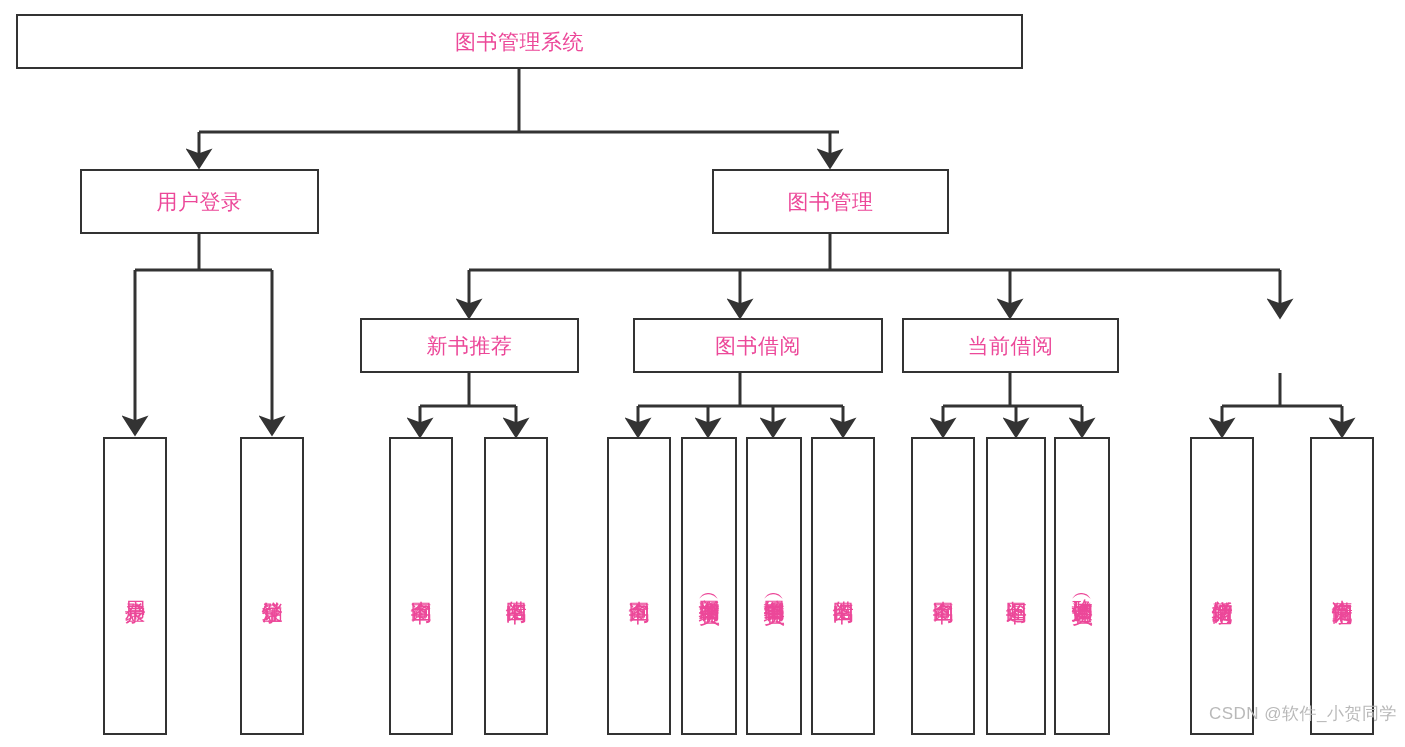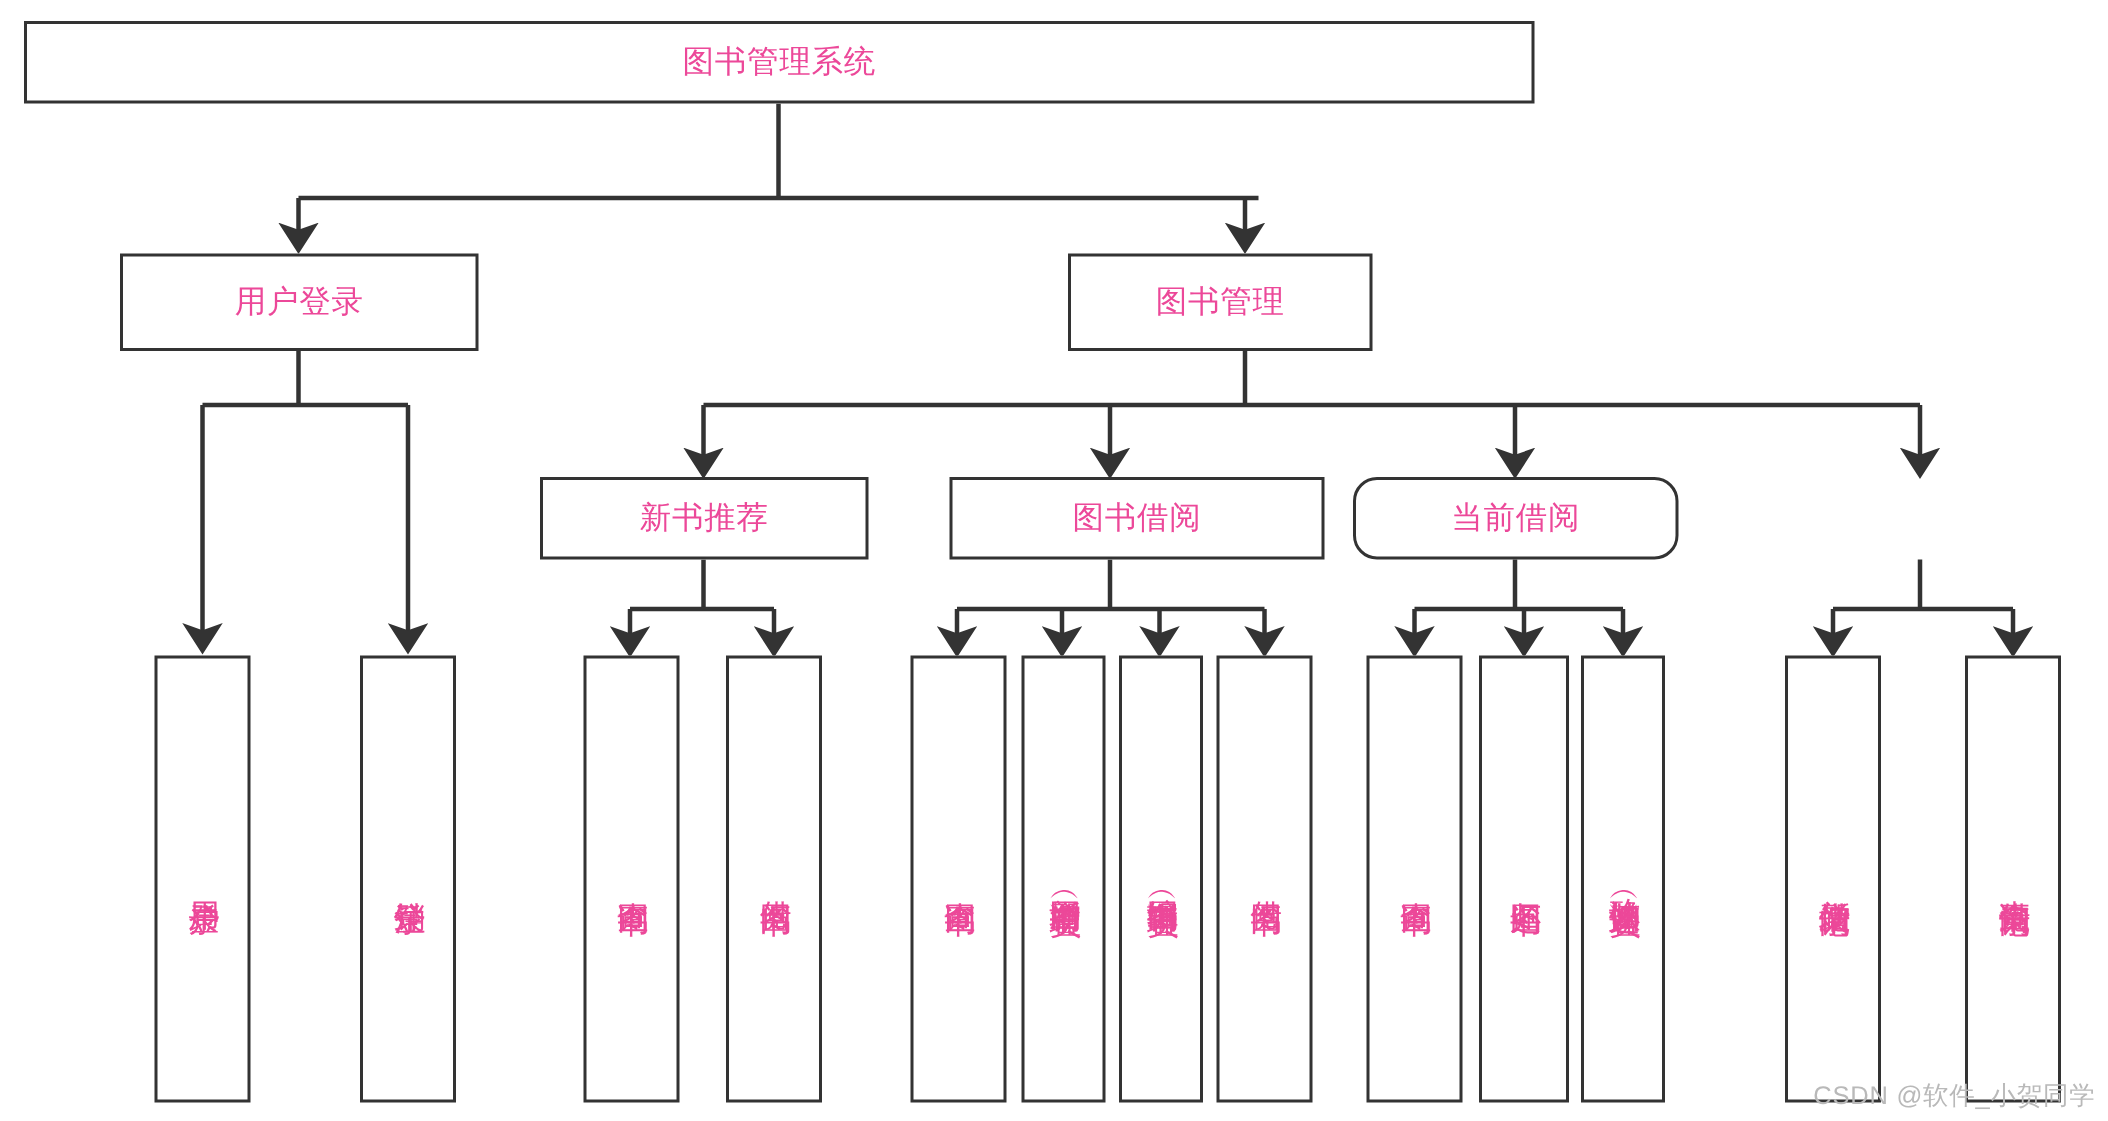--- a/index.html
+++ b/index.html
@@ -51,21 +51,21 @@
   }
   .node.v .vtext {
     writing-mode: vertical-rl;
     text-orientation: upright;
     display: block;
     white-space: nowrap;
   }
   .watermark {
     position: absolute;
     right: 8px;
-    bottom: 5px;
+    bottom: 22px;
     font-size: 17px;
     color: #b9b9b9;
     letter-spacing: 0.5px;
     white-space: nowrap;
   }
 </style>
 </head>
 <body>
 
 <div id="canvas">
@@ -120,31 +120,31 @@
     </g>
   </svg>
 
   <div class="node h" style="left:16px; top:14px; width:1007px; height:55px;">
     <span>图书管理系统</span>
   </div>
 
   <div class="node h" style="left:80px; top:169px; width:239px; height:65px;">
     <span>用户登录</span>
   </div>
-  <div class="node h" style="left:712px; top:169px; width:203px; height:65px;">
+  <div class="node h" style="left:712px; top:169px; width:237px; height:65px;">
     <span>图书管理</span>
   </div>
 
   <div class="node h" style="left:360px; top:318px; width:219px; height:55px;">
     <span>新书推荐</span>
   </div>
   <div class="node h" style="left:633px; top:318px; width:250px; height:55px;">
     <span>图书借阅</span>
   </div>
-  <div class="node h" style="left:902px; top:318px; width:217px; height:55px;border-radius:16px;">
+  <div class="node h" style="left:902px; top:318px; width:217px; height:55px;">
     <span>当前借阅</span>
   </div>
 
   <div class="node v" style="left:103px; top:437px; width:64px; height:298px;">
     <span class="vtext">用户登录</span>
   </div>
   <div class="node v" style="left:240px; top:437px; width:64px; height:298px;">
     <span class="vtext">注销登录</span>
   </div>
   <div class="node v" style="left:389px; top:437px; width:64px; height:298px;">

